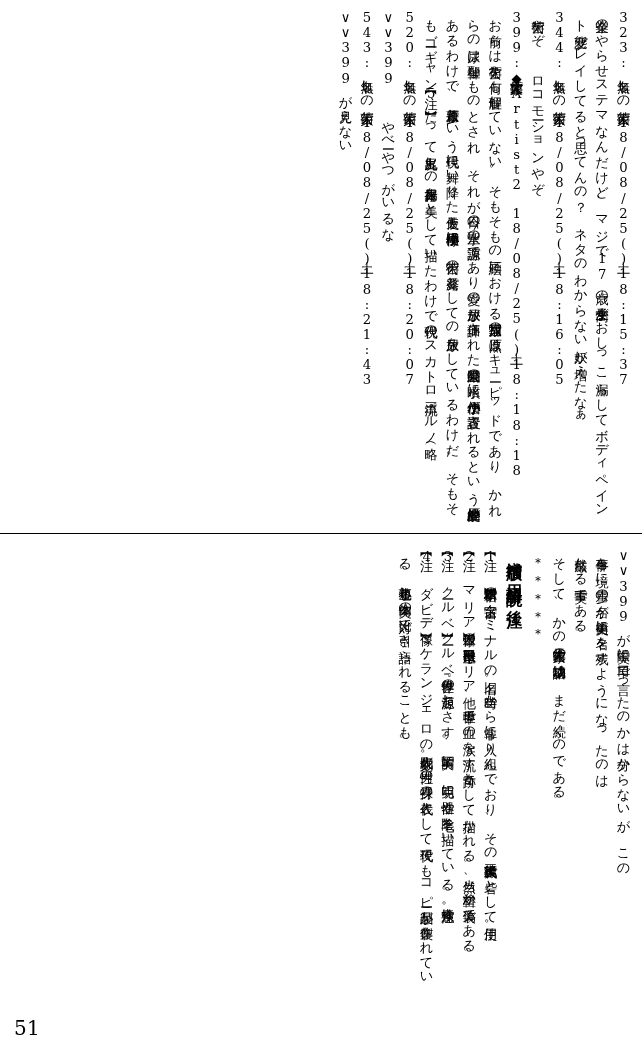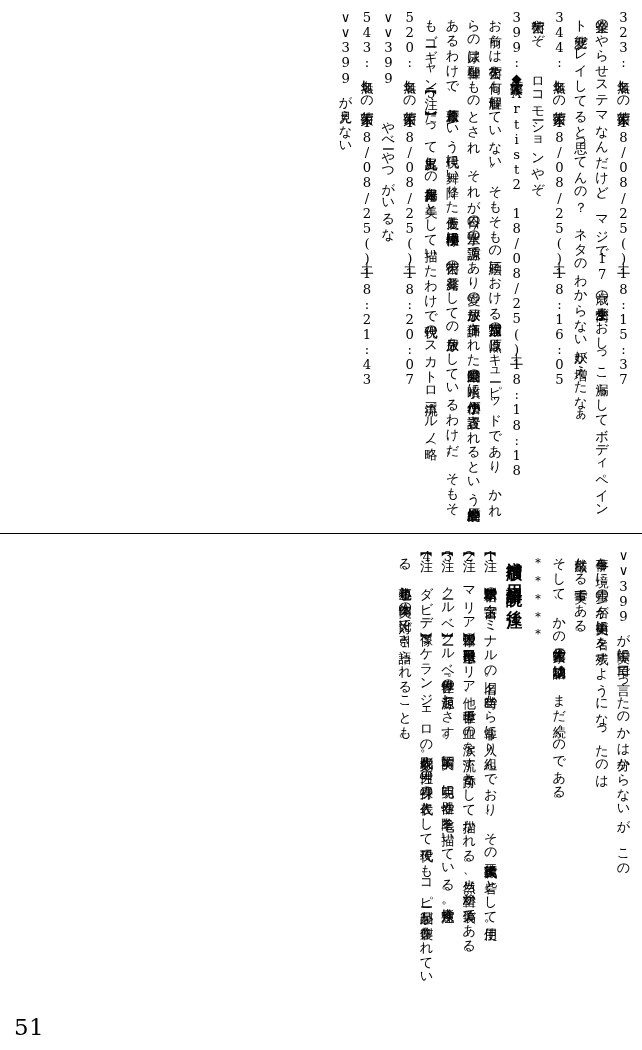--- a/index.html
+++ b/index.html
@@ -111,21 +111,21 @@
   }
 
   .note-item {
     display: block;
   }
 
   .page-number {
     position: absolute;
     left: 14px;
     bottom: 10px;
-    font-size: 23px;
+    font-size: 20px;
     font-family: "DejaVu Serif", "Liberation Serif", serif;
     letter-spacing: 0.02em;
   }
 </style>
 </head>
 <body>
 
 <div class="page">
 
   <div class="top-section">

